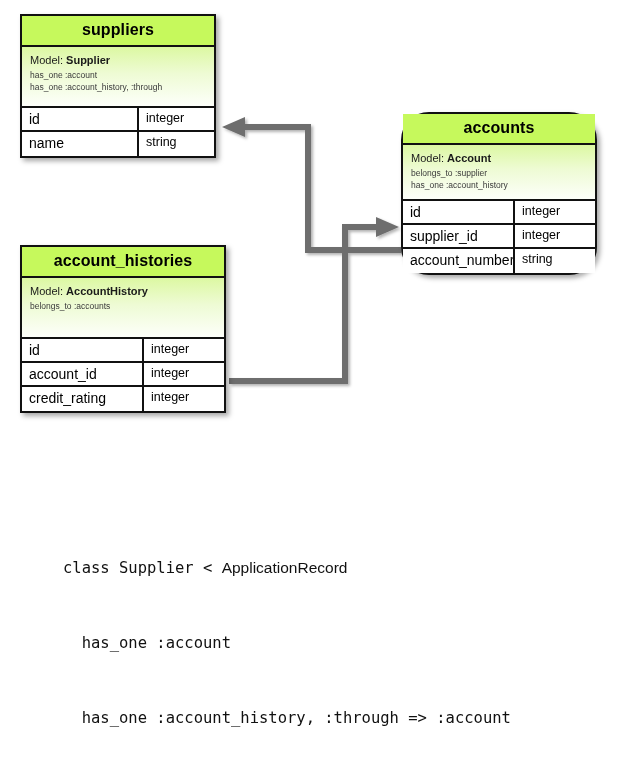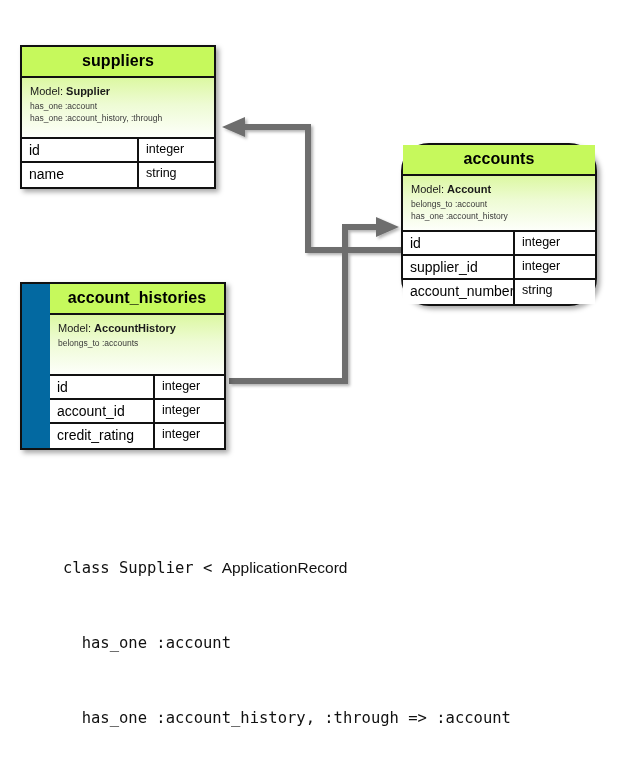--- a/index.html
+++ b/index.html
@@ -20,24 +20,23 @@
     position: absolute;
     left: 0; top: 0;
     width: 633px;
     height: 430px;
   }
 
   .er-table {
     position: absolute;
     box-sizing: border-box;
     border: 2px solid #111111;
-    background: #0369a1;
+    background: #a3a3a3;
     box-shadow: 3px 3px 5px rgba(0,0,0,0.35);
     z-index: 5;
-    margin-top: 31px;
   }
 
   .er-header {
     box-sizing: border-box;
     background: #c6f95c;
     border-bottom: 2px solid #111111;
     text-align: center;
     font-weight: bold;
     font-size: 16px;
     color: #000000;
@@ -103,21 +102,21 @@
   #tbl-suppliers .er-model { height: 61px; }
 
   #tbl-accounts {
     left: 401px; top: 112px; width: 196px; border-radius: 28px;
   }
   #tbl-accounts .er-cell-name { width: 112px; }
   #tbl-accounts .er-cell-type { width: 80px; }
   #tbl-accounts .er-model { height: 56px; }
 
   #tbl-account-histories {
-    left: 20px; top: 251px; width: 206px; padding-left: 28px;
+    left: 20px; top: 245px; width: 206px;
   }
   #tbl-account-histories .er-cell-name { width: 122px; }
   #tbl-account-histories .er-cell-type { width: 80px; }
   #tbl-account-histories .er-model { height: 61px; }
 
   
   #connectors {
     position: absolute;
     left: 0; top: 0;
     width: 633px;
@@ -186,21 +185,21 @@
     </div>
   </div>
 
   <div class="er-table" id="tbl-accounts">
     <div class="er-header">accounts</div>
     <div class="er-model">
       <div class="er-model-title">
         <span>Model:</span>
         <b>Account</b>
       </div>
-      <div class="er-assoc">belongs_to :account</div>
+      <div class="er-assoc">belongs_to :supplier</div>
       <div class="er-assoc">has_one :account_history</div>
     </div>
     <div class="er-row">
       <div class="er-cell-name">id</div>
       <div class="er-cell-type">integer</div>
     </div>
     <div class="er-row">
       <div class="er-cell-name">supplier_id</div>
       <div class="er-cell-type">integer</div>
     </div>

